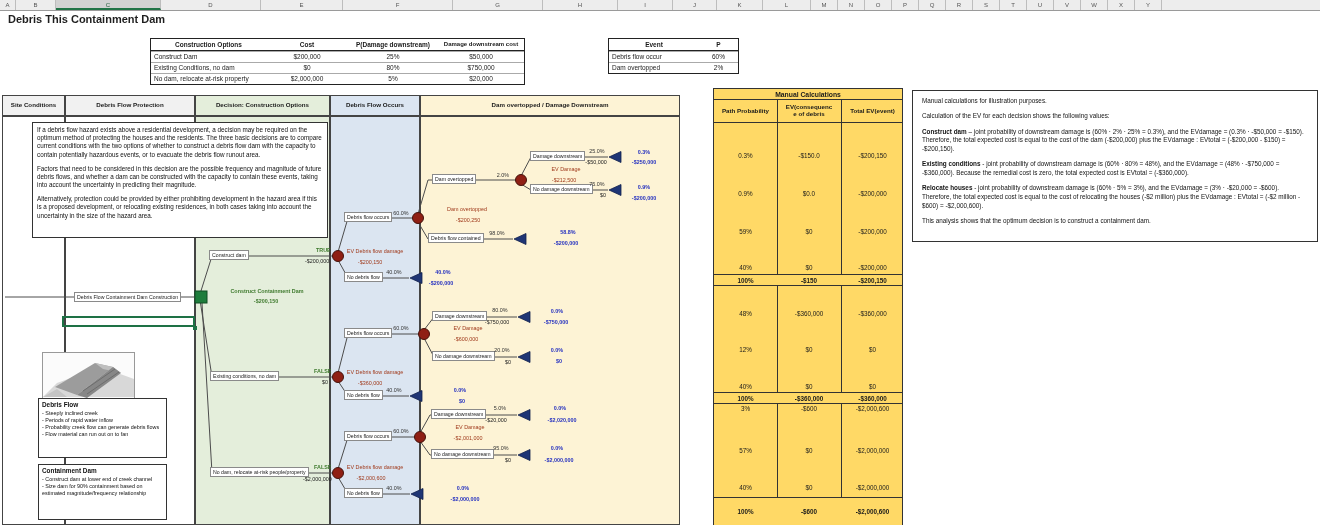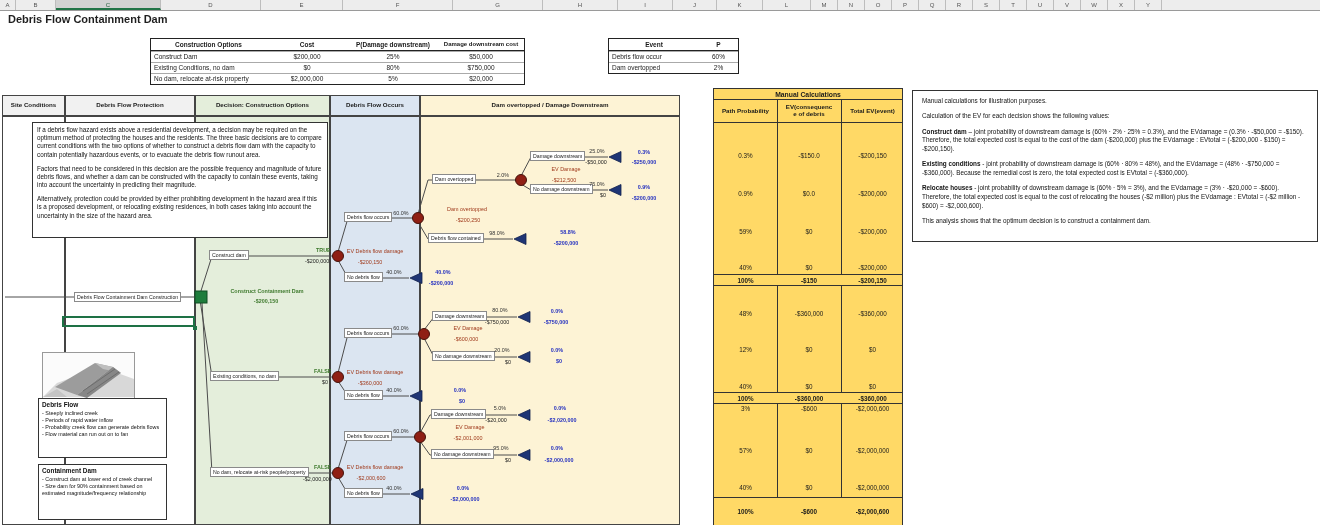--- a/index.html
+++ b/index.html
@@ -90,21 +90,21 @@
   <span class="hc" style="width:27px">S</span>
   <span class="hc" style="width:27px">T</span>
   <span class="hc" style="width:27px">U</span>
   <span class="hc" style="width:27px">V</span>
   <span class="hc" style="width:27px">W</span>
   <span class="hc" style="width:27px">X</span>
   <span class="hc" style="width:27px">Y</span>
   <span class="hc" style="flex:1;border-right:none"></span>
 </div>
 
-<div class="ptitle">Debris Flow Containment Dam</div>
+<div class="ptitle">Debris This Containment Dam</div>
 
 <div class="grid-table" style="left:150px;top:38px;grid-template-columns:115px 82px 90px 86px;">
   <div class="cell hcell">Construction Options</div>
   <div class="cell hcell">Cost</div>
   <div class="cell hcell">P(Damage downstream)</div>
   <div class="cell hcell" style="font-size:6px">Damage downstream cost</div>
   <div class="cell">Construct Dam</div>
   <div class="cell num">$200,000</div>
   <div class="cell num">25%</div>
   <div class="cell num">$50,000</div>

